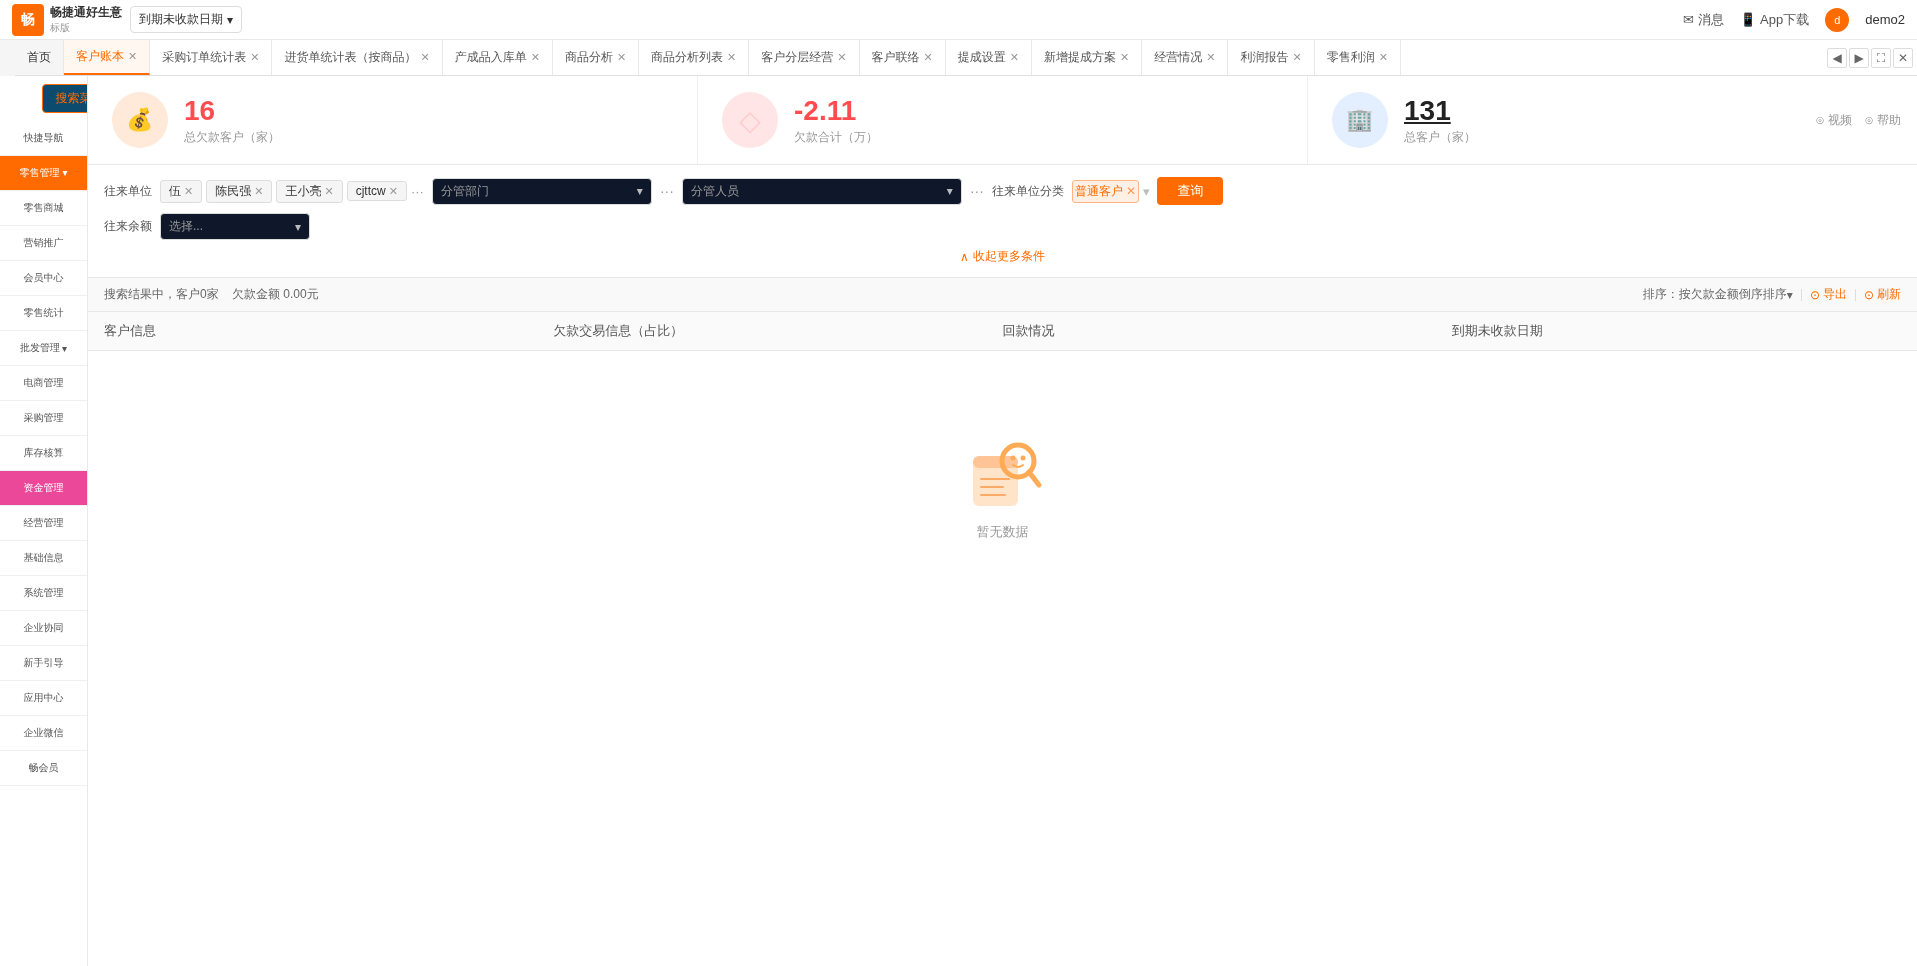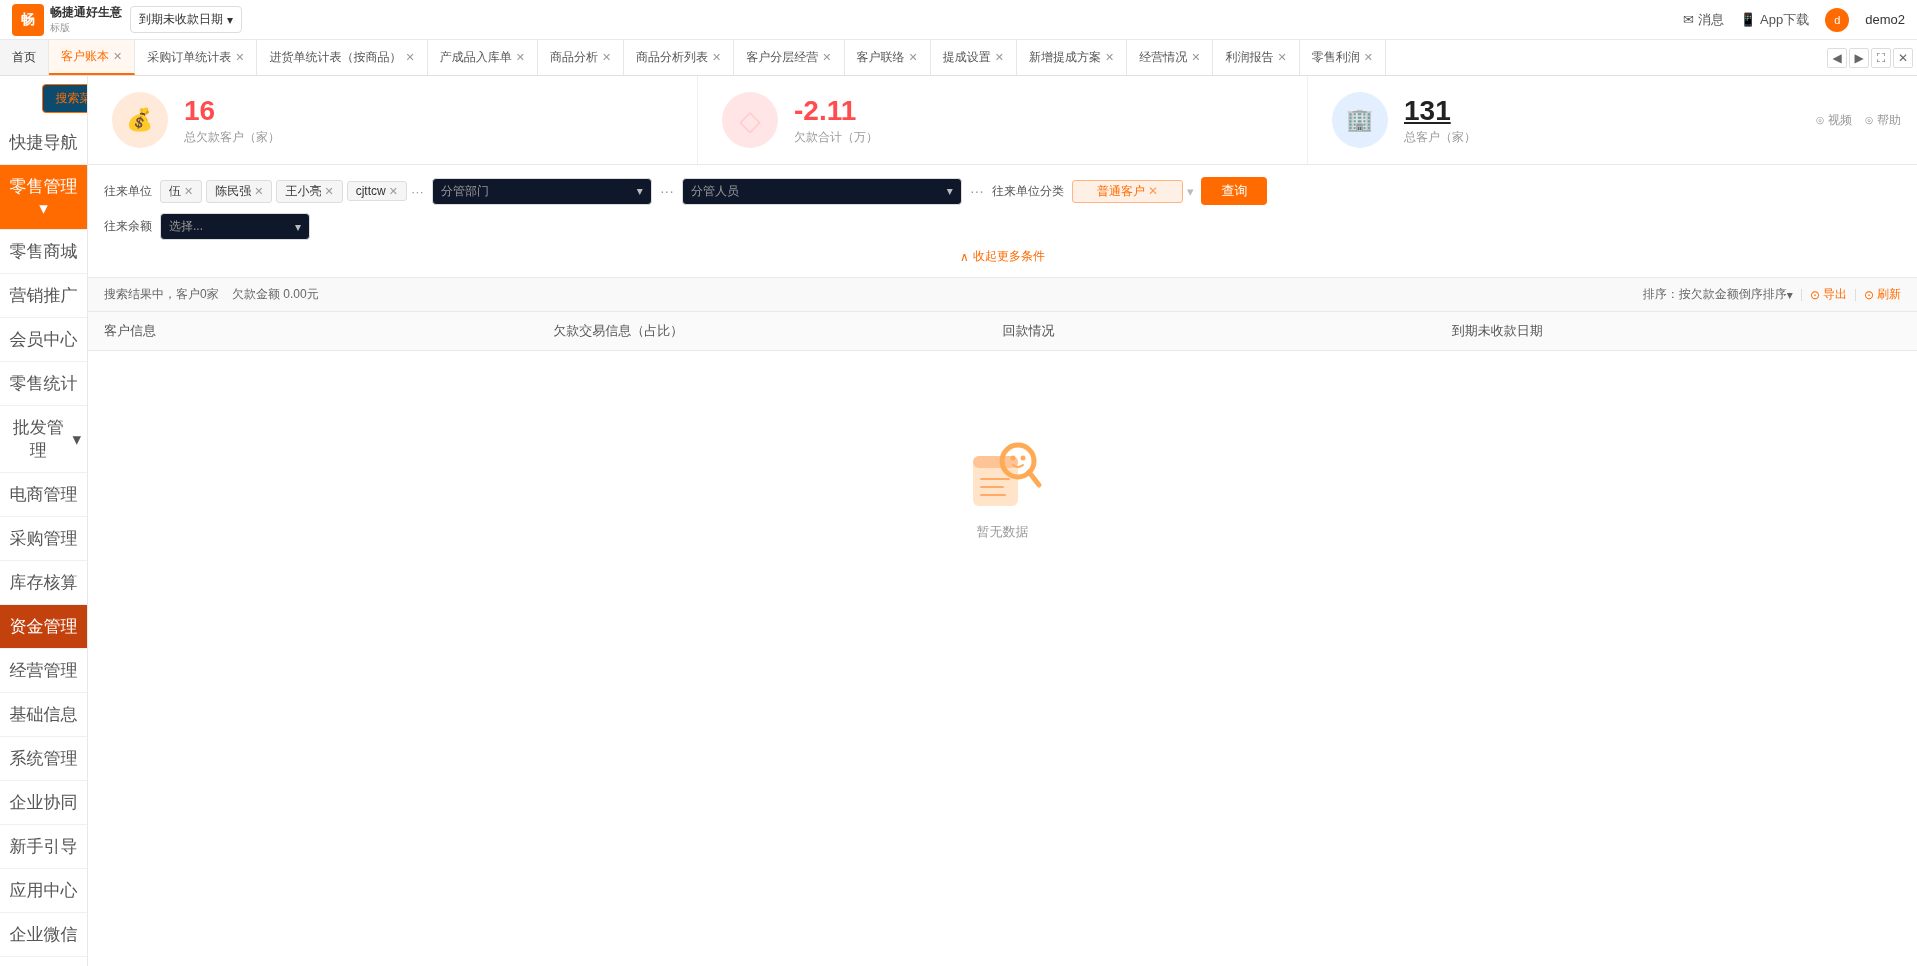--- a/index.html
+++ b/index.html
@@ -13,37 +13,37 @@
     .logo-text { font-size: 12px; color: #333; font-weight: bold; }
     .logo-sub { font-size: 10px; color: #999; }
     .store-selector { display: flex; align-items: center; gap: 4px; padding: 4px 8px; border: 1px solid #ddd; border-radius: 4px; font-size: 12px; color: #333; cursor: pointer; }
     .top-bar-right { display: flex; align-items: center; gap: 16px; font-size: 13px; color: #555; }
     .top-bar-right .msg { display: flex; align-items: center; gap: 4px; cursor: pointer; }
     .top-bar-right .app { display: flex; align-items: center; gap: 4px; cursor: pointer; }
     .avatar { width: 24px; height: 24px; border-radius: 50%; background: #ff6b00; display: flex; align-items: center; justify-content: center; color: #fff; font-size: 11px; }
     .username { font-size: 13px; color: #333; cursor: pointer; }
 
     
-    .tab-bar { display: flex; align-items: center; background: #fff; height: 36px; border-bottom: 1px solid #e0e0e0; overflow: hidden; flex-shrink: 0; }
+    .tab-bar { display: flex; align-items: center; background: #fff; height: 36px; border-bottom: 1px solid #e0e0e0; overflow: hidden; flex-shrink: 0; margin-left: 15px; }
     .tab-bar-inner { display: flex; align-items: center; flex: 1; overflow: hidden; height: 100%; }
     .tab-item { display: flex; align-items: center; height: 100%; padding: 0 12px; font-size: 12px; color: #555; cursor: pointer; border-right: 1px solid #e8e8e8; white-space: nowrap; position: relative; flex-shrink: 0; gap: 4px; }
     .tab-item.home { background: #f5f5f5; color: #333; }
     .tab-item.active { background: #fff7f0; color: #ff6b00; border-bottom: 2px solid #ff6b00; }
     .tab-item .tab-close { color: #999; font-size: 11px; cursor: pointer; }
     .tab-nav-btns { display: flex; align-items: center; gap: 2px; padding: 0 4px; flex-shrink: 0; }
     .tab-nav-btn { width: 20px; height: 20px; display: flex; align-items: center; justify-content: center; cursor: pointer; color: #666; border: 1px solid #ddd; border-radius: 2px; font-size: 12px; }
 
     
     .main-layout { display: flex; flex: 1; overflow: hidden; }
 
     
     .sidebar { width: 88px; background: #fff; display: flex; flex-direction: column; border-right: 1px solid #e8e8e8; overflow-y: auto; flex-shrink: 0; }
     .sidebar-search { padding: 8px 6px; }
     .sidebar-search-btn { width: 100%; padding: 5px 0; background: #0c4a6e; border: 1px solid #ff6b00; border-radius: 4px; color: #ff6b00; font-size: 12px; cursor: pointer; text-align: center; margin-left: 36px; }
-    .sidebar-nav-item { padding: 10px 6px; text-align: center; font-size: 17px; color: #555; cursor: pointer; border-bottom: 1px solid #f0f0f0; }
+    .sidebar-nav-item { padding: 10px 6px; text-align: center; font-size: 10px; color: #555; cursor: pointer; border-bottom: 1px solid #f0f0f0; }
     .sidebar-nav-item.active { background: #ff6b00; color: #fff; }
     .sidebar-nav-item.has-arrow { display: flex; align-items: center; justify-content: center; gap: 2px; }
 
     
     .content-area { flex: 1; display: flex; flex-direction: column; overflow: hidden; background: #f5f5f5; }
 
     
     .stats-row { display: flex; background: #fff; border-bottom: 1px solid #e8e8e8; flex-shrink: 0; }
     .stat-card { flex: 1; padding: 16px 24px; display: flex; align-items: center; gap: 16px; border-right: 1px solid #f0f0f0; position: relative; }
     .stat-card:last-child { border-right: none; }
@@ -60,21 +60,21 @@
     .filter-area { background: #fff; padding: 12px 16px; border-bottom: 1px solid #e8e8e8; flex-shrink: 0; }
     .filter-row { display: flex; align-items: center; gap: 8px; margin-bottom: 8px; flex-wrap: wrap; }
     .filter-label { font-size: 12px; color: #555; white-space: nowrap; }
     .filter-tags { display: flex; align-items: center; gap: 4px; flex-wrap: wrap; }
     .filter-tag { display: flex; align-items: center; gap: 3px; padding: 2px 8px; background: #f5f5f5; border: 1px solid #ddd; border-radius: 3px; font-size: 12px; color: #333; }
     .filter-tag .tag-close { color: #999; cursor: pointer; font-size: 11px; }
     .filter-dropdown { display: flex; align-items: center; gap: 4px; min-width: 200px; border: 1px solid #ddd; border-radius: 4px; padding: 4px 8px; font-size: 12px; color: #999; cursor: pointer; background: #0f172a; }
     .filter-dropdown-wide { min-width: 280px; }
     .filter-dropdown .arrow { margin-left: auto; color: #bbb; }
     .filter-more-dots { color: #999; cursor: pointer; }
-    .filter-select-tag { display: flex; align-items: center; gap: 3px; padding: 2px 24px; background: #fff0e6; border: 1px solid #ffb380; border-radius: 3px; font-size: 12px; color: #ff6b00; }
+    .filter-select-tag { display: flex; align-items: center; gap: 3px; padding: 2px 2px; background: #fff0e6; border: 1px solid #ffb380; border-radius: 3px; font-size: 12px; color: #ff6b00; }
     .query-btn { background: #ff6b00; color: #fff; border: none; border-radius: 4px; padding: 5px 20px; font-size: 13px; cursor: pointer; }
     .collapse-btn { display: flex; align-items: center; gap: 4px; color: #ff6b00; font-size: 12px; cursor: pointer; }
     .filter-row-2 { display: flex; align-items: center; gap: 8px; }
 
     
     .results-bar { display: flex; align-items: center; padding: 8px 16px; background: #f9f9f9; border-bottom: 1px solid #e8e8e8; flex-shrink: 0; }
     .results-text { font-size: 12px; color: #666; }
     .results-right { margin-left: auto; display: flex; align-items: center; gap: 8px; font-size: 12px; color: #666; }
     .sort-select { display: flex; align-items: center; gap: 0; cursor: pointer; margin-left: 9px; }
     .action-btn { display: flex; align-items: center; gap: 3px; color: #ff6b00; cursor: pointer; }
@@ -222,21 +222,21 @@
     </div>
     <div class="sidebar-nav-item">
       <span>电商管理</span>
     </div>
     <div class="sidebar-nav-item">
       <span>采购管理</span>
     </div>
     <div class="sidebar-nav-item">
       <span>库存核算</span>
     </div>
-    <div class="sidebar-nav-item active" style="background:#c2410c;">
+    <div class="sidebar-nav-item active" style="background:#ec4899;">
       <span style="color:#fff;">资金管理</span>
     </div>
     <div class="sidebar-nav-item">
       <span>经营管理</span>
     </div>
     <div class="sidebar-nav-item">
       <span>基础信息</span>
     </div>
     <div class="sidebar-nav-item">
       <span>系统管理</span>

